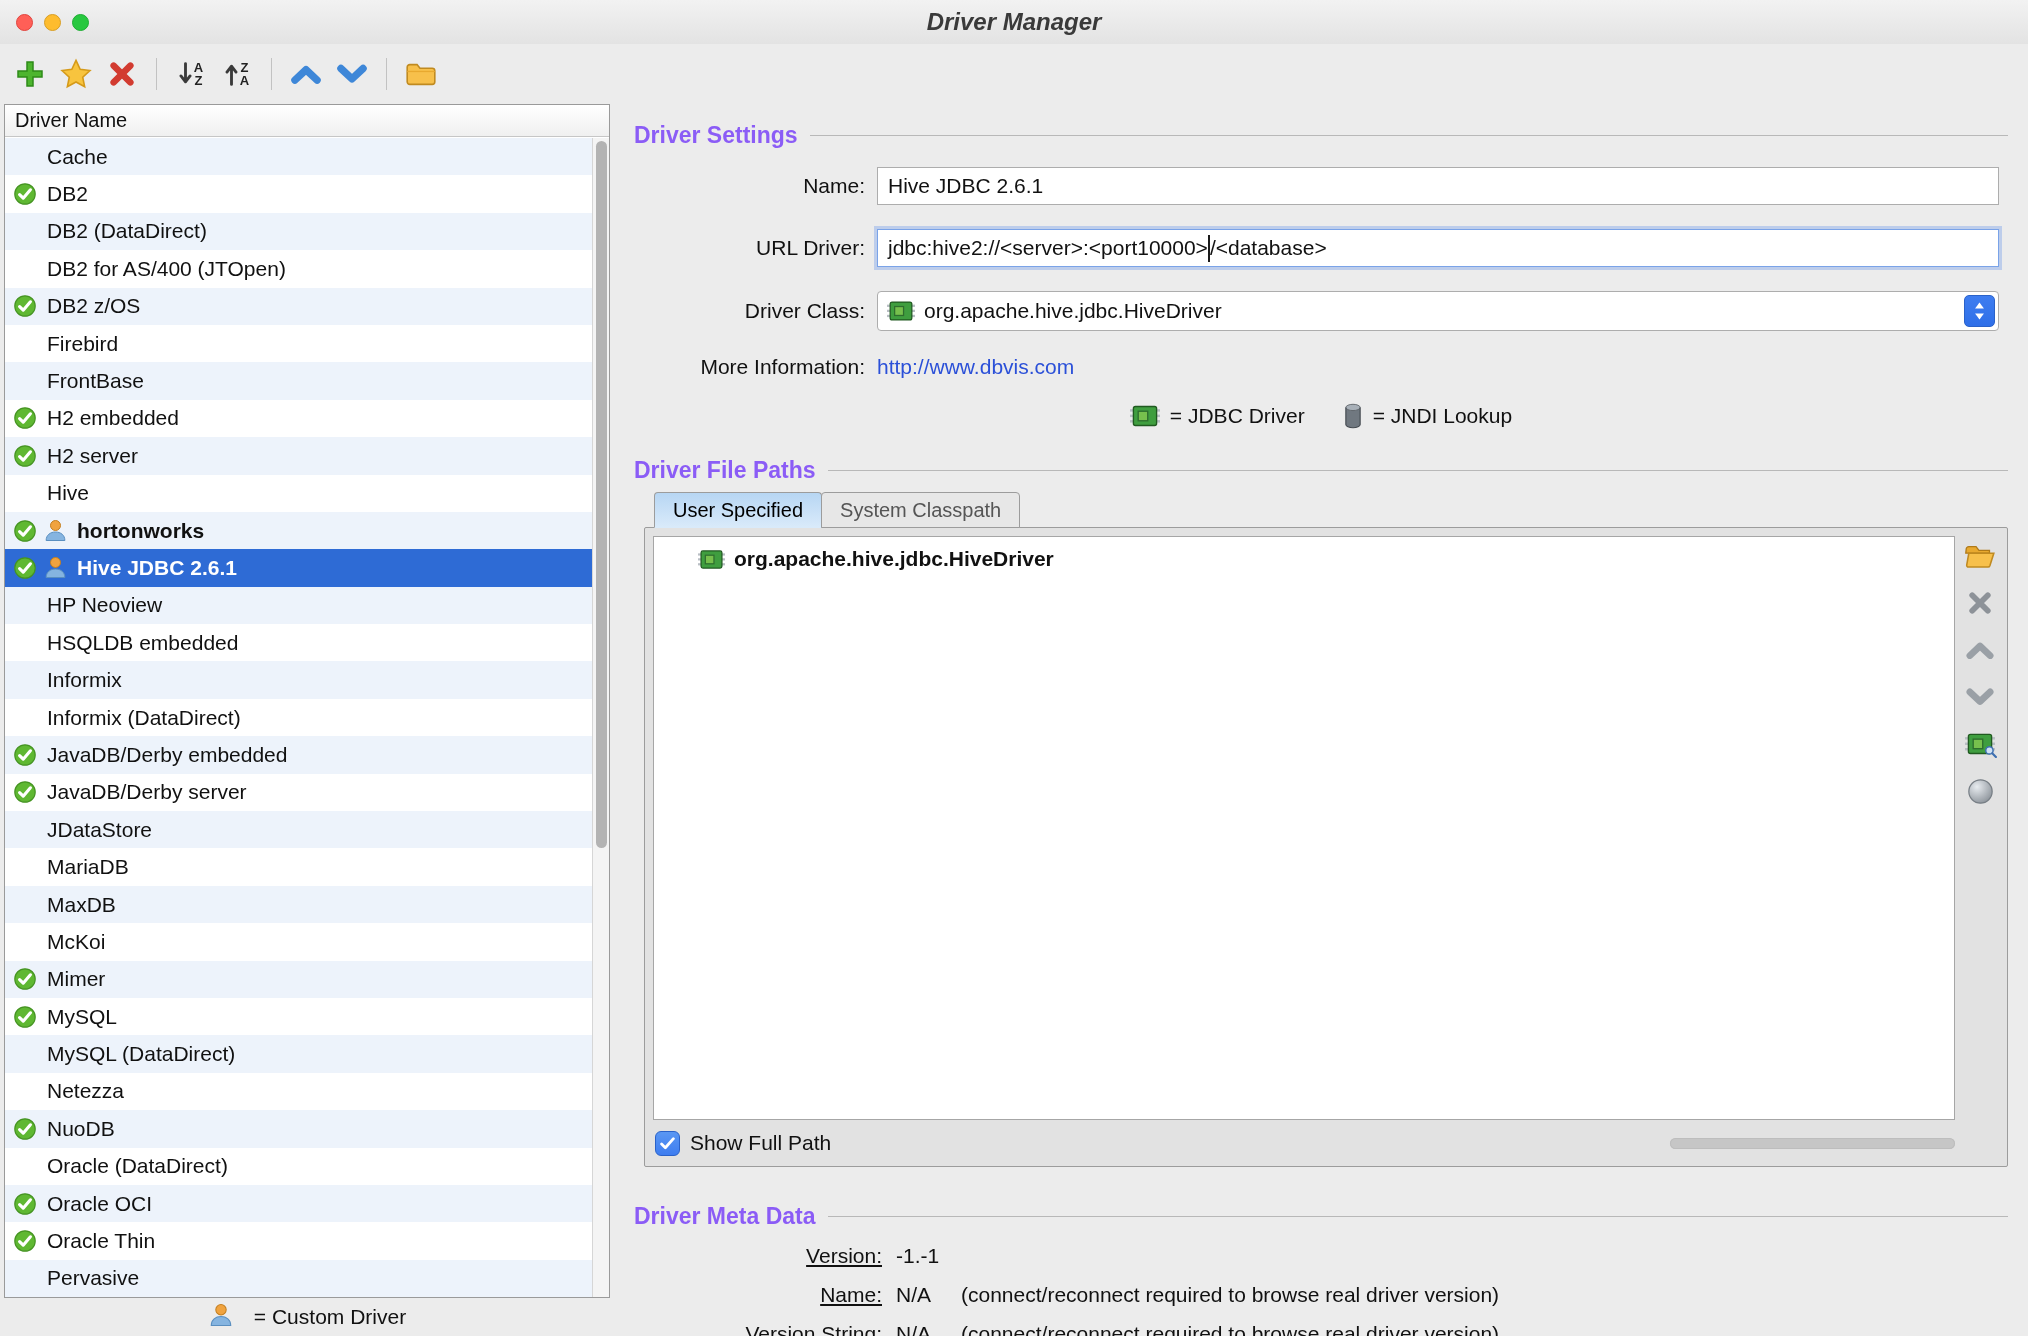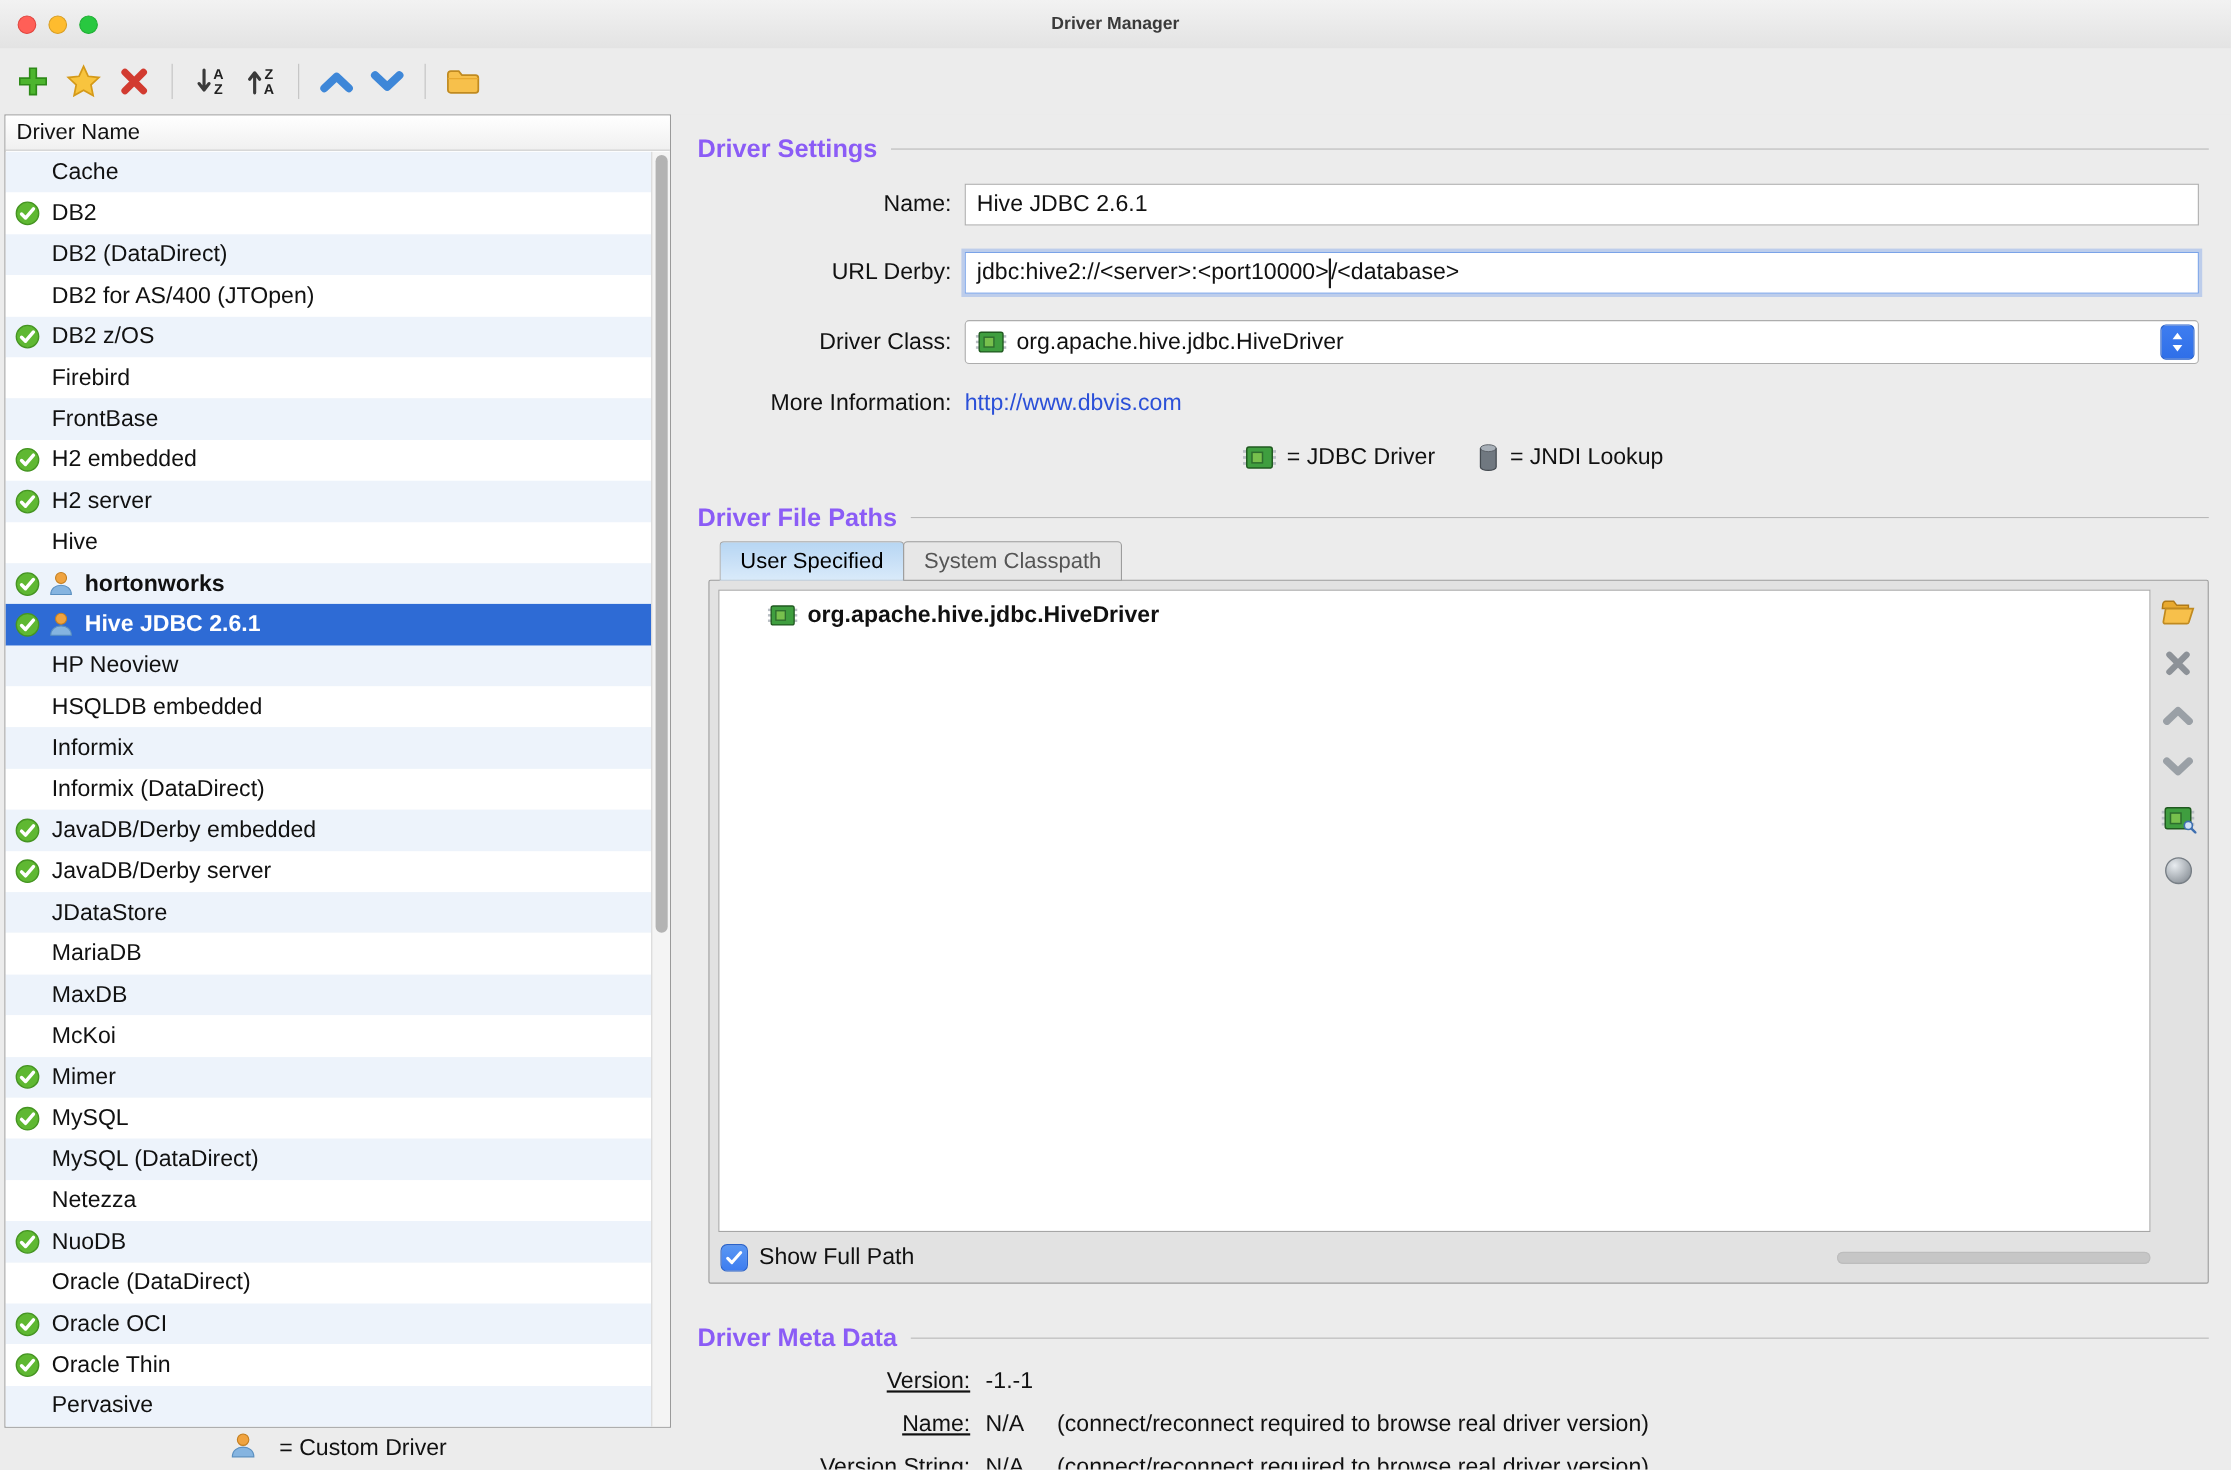--- a/index.html
+++ b/index.html
@@ -16,21 +16,21 @@
   .titlebar {
     position:absolute; top:0; left:0; right:0; height:44px;
     background:linear-gradient(#f2f2f2,#e3e3e3);
     display:flex; align-items:center;
   }
   .lights { position:absolute; left:16px; top:0; height:44px; display:flex; align-items:center; gap:11px; }
   .light { width:17px; height:17px; border-radius:50%; display:inline-block; }
   .light.red    { background:#ff5f57; border:1px solid #e0443e; }
   .light.yellow { background:#febc2e; border:1px solid #d89e24; }
   .light.green  { background:#28c840; border:1px solid #1eae33; }
-  .win-title { flex:1; text-align:center; font-size:16px; font-weight:600; color:#3a3a3a; }
+  .win-title { flex:1; text-align:center; font-size:24px; font-weight:600; color:#3a3a3a;font-style:italic; }
 
   
   .toolbar {
     position:absolute; top:44px; left:0; right:0; height:60px;
     display:flex; align-items:center; padding-left:10px; gap:6px;
     background:#ececec;
   }
   .tbtn { width:40px; height:42px; display:flex; align-items:center; justify-content:center; }
   .tbtn svg { display:block; }
   .ticon { display:flex; align-items:center; justify-content:center; }
@@ -480,21 +480,21 @@
   </div>
 
   <div class="form">
     <div class="frow">
       <label>Name:</label>
       <div class="input">
         <span>Hive JDBC 2.6.1</span>
       </div>
     </div>
     <div class="frow">
-      <label>URL Derby:</label>
+      <label>URL Driver:</label>
       <div class="input focused">
         <span>jdbc:hive2://&lt;server&gt;:&lt;port10000&gt;</span><span class="caret"></span><span>/&lt;database&gt;</span>
       </div>
     </div>
     <div class="frow">
       <label>Driver Class:</label>
       <div class="combo">
         <span class="cicon">
           <svg viewBox="0 0 22 16">
               <g fill="#b9bec4">

